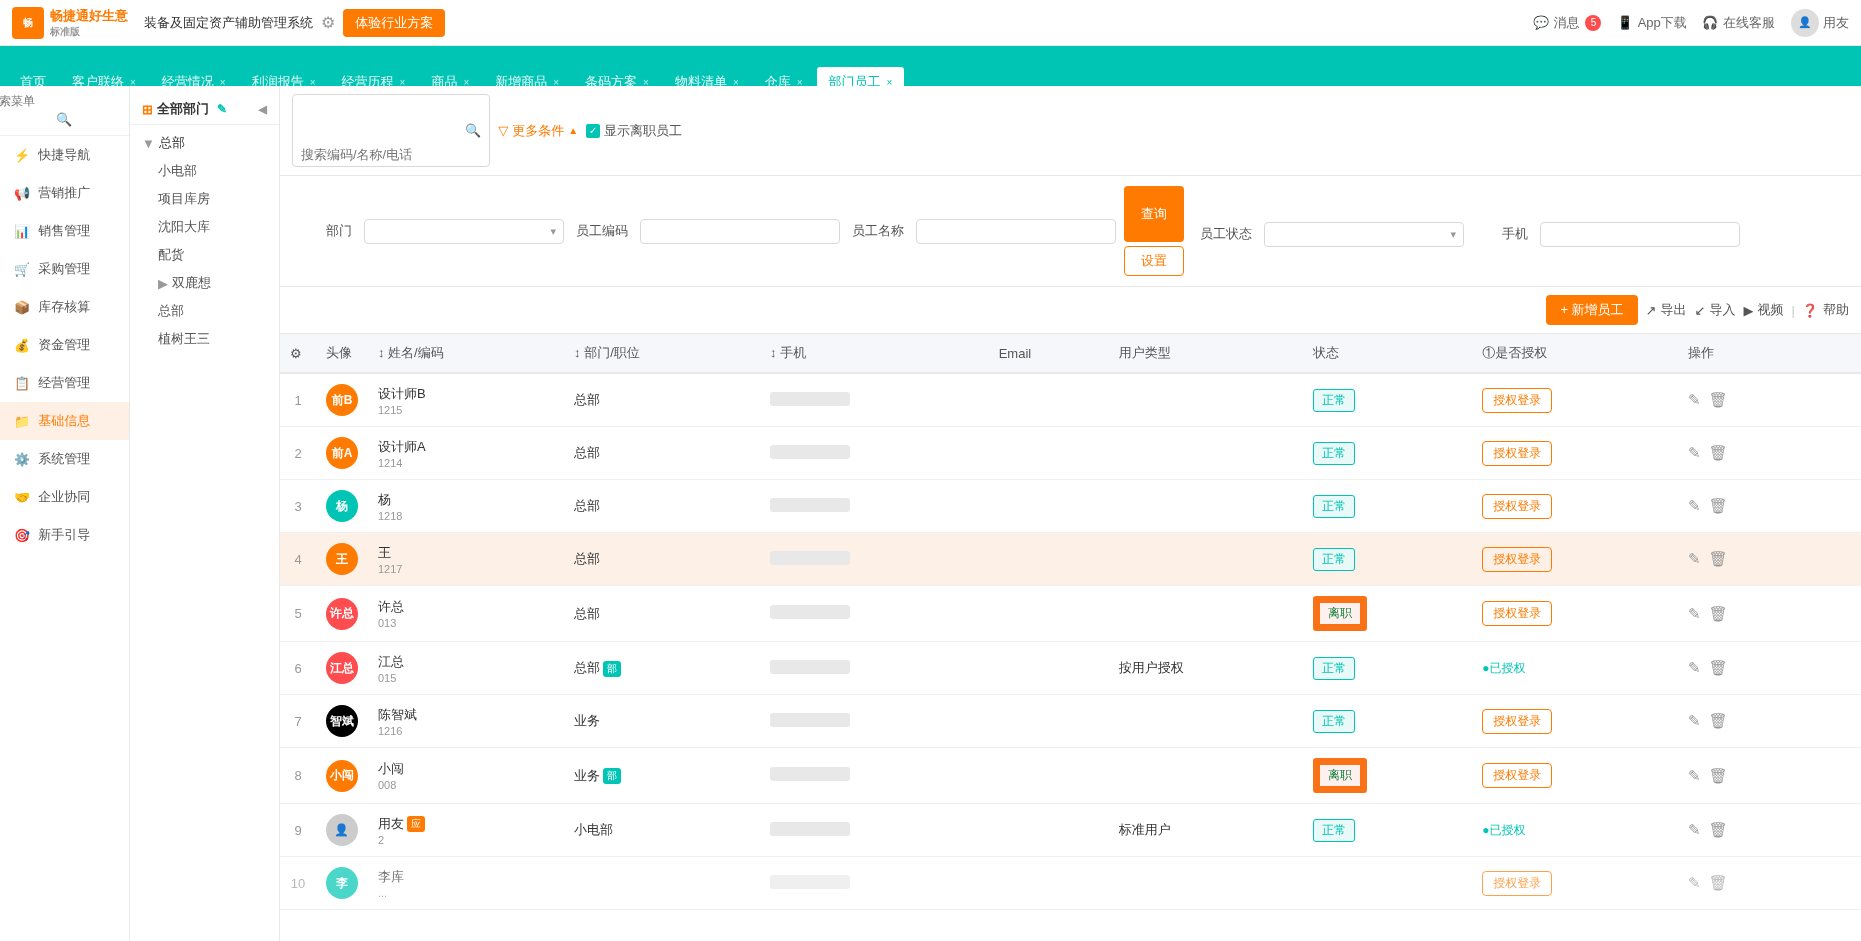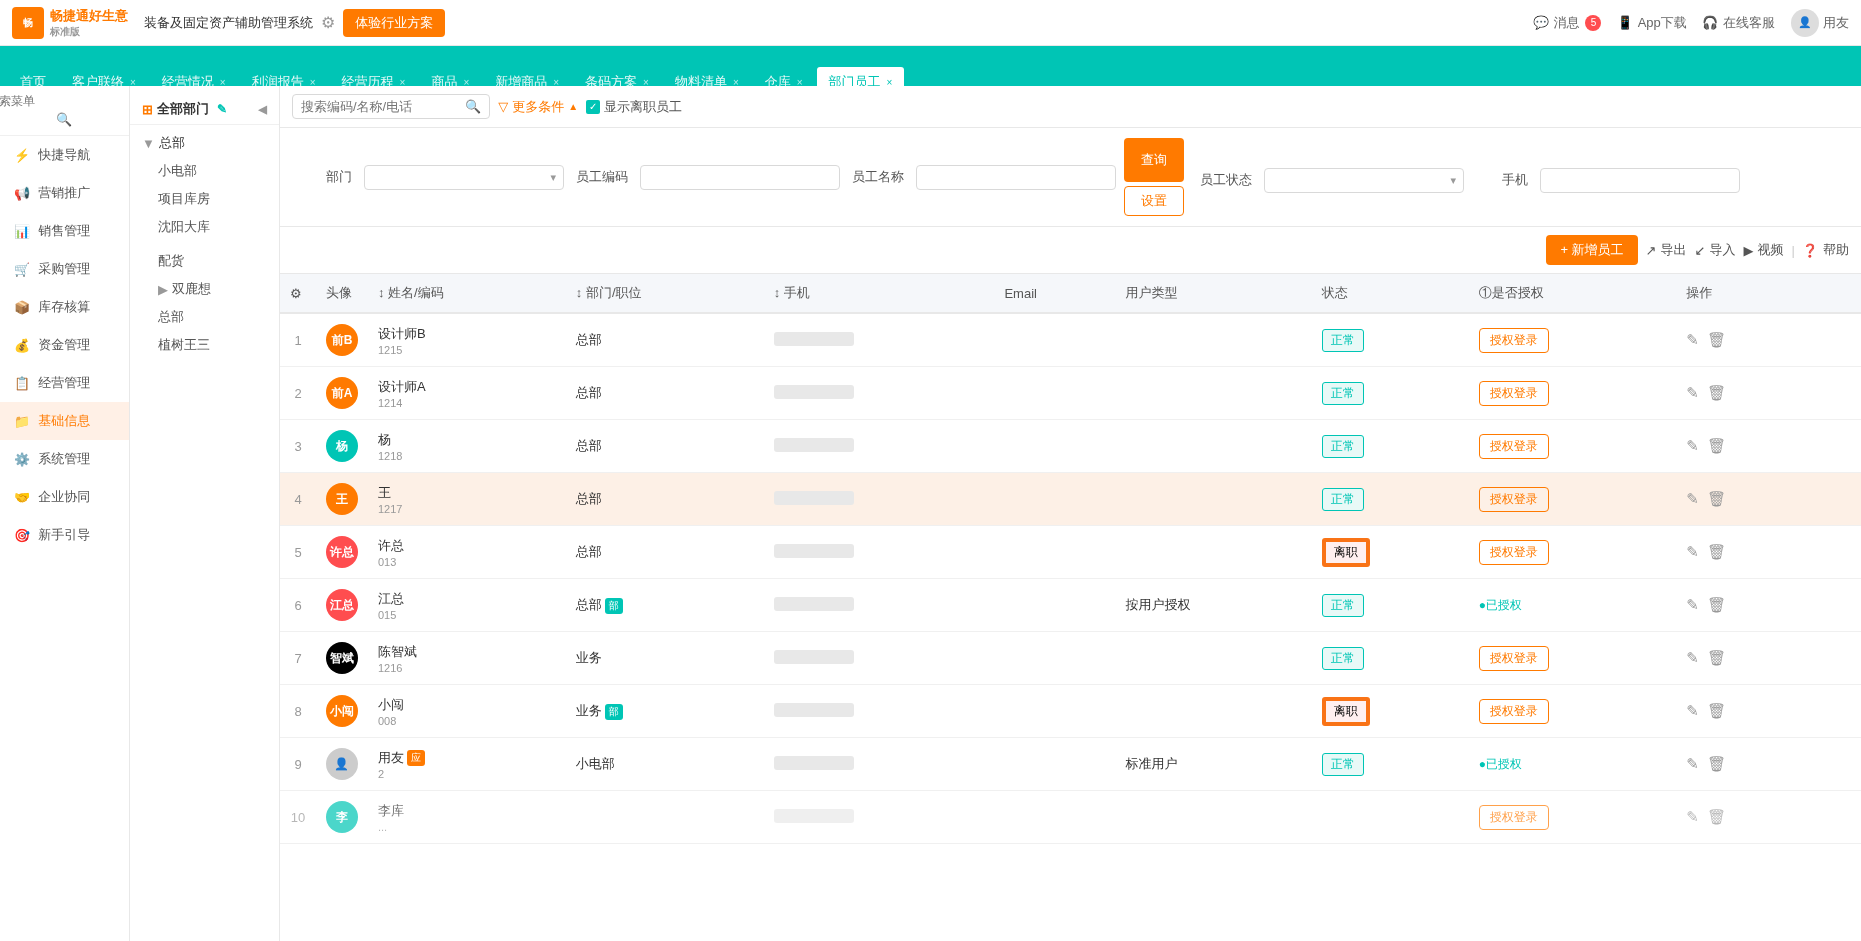--- a/index.html
+++ b/index.html
@@ -54,38 +54,38 @@
 
     
     .adv-filter { background: #fff; padding: 10px 16px; border-bottom: 1px solid #e8e8e8; display: flex; flex-wrap: wrap; gap: 12px; align-items: center; }
     .filter-row { display: flex; align-items: center; gap: 8px; flex-wrap: wrap; }
     .filter-field { display: flex; align-items: center; gap: 12px; }
     .filter-label { color: #555; font-size: 13px; white-space: nowrap; min-width: 56px; text-align: right; }
     .filter-select { border: 1px solid #d9d9d9; border-radius: 4px; padding: 4px 28px 4px 8px; font-size: 13px; color: #999; outline: none; background: #fff; appearance: none; position: relative; min-width: 200px; cursor: pointer; }
     .select-wrap { position: relative; display: inline-block; }
     .select-wrap::after { content: '▾'; position: absolute; right: 8px; top: 50%; transform: translateY(-50%); color: #999; pointer-events: none; font-size: 11px; }
     .filter-input { border: 1px solid #d9d9d9; border-radius: 4px; padding: 4px 8px; font-size: 13px; color: #333; outline: none; min-width: 200px; }
-    .query-btn { background: #ff7a00; color: #fff; border: none; border-radius: 4px; padding: 13px 16px; cursor: pointer; font-size: 13px; }
+    .query-btn { background: #ff7a00; color: #fff; border: none; border-radius: 4px; padding: 19px 16px; cursor: pointer; font-size: 13px; }
     .set-btn { background: #fff; color: #ff7a00; border: 1px solid #ff7a00; border-radius: 4px; padding: 5px 16px; cursor: pointer; font-size: 13px; }
     .filter-actions { display: flex; flex-direction: column; gap: 4px; margin-left: auto; }
 
     
     .table-wrap { flex: 1; overflow-y: auto; background: #fff; }
     table { width: 100%; border-collapse: collapse; }
     thead tr { background: #f5f7fa; border-bottom: 2px solid #e8e8e8; }
     th { padding: 10px 10px; font-size: 13px; color: #555; font-weight: 500; text-align: left; white-space: nowrap; }
     td { padding: 10px 10px; font-size: 13px; color: #333; border-bottom: 1px solid #f0f0f0; vertical-align: middle; }
     tr.highlighted td { background: #fdf0e6; }
     .avatar-cell { width: 32px; height: 32px; border-radius: 50%; display: flex; align-items: center; justify-content: center; color: #fff; font-size: 12px; font-weight: bold; flex-shrink: 0; }
     .name-code { display: flex; flex-direction: column; gap: 1px; }
     .name-code .name { font-size: 13px; color: #333; }
     .name-code .code { font-size: 11px; color: #999; }
     .status-badge { display: inline-block; padding: 2px 8px; border-radius: 3px; font-size: 12px; }
     .status-normal { background: #e8f9f7; color: #00c5b5; border: 1px solid #00c5b5; }
-    .status-resigned { background: #fff0f0; color: #000000; border: 4px solid #f97316; }
+    .status-resigned { background: #fff0f0; color: #15803d; border: 7px solid #f97316; }
     .auth-btn { background: none; color: #ff7a00; border: 1px solid #ff7a00; border-radius: 4px; padding: 3px 10px; cursor: pointer; font-size: 12px; }
     .auth-granted { color: #00c5b5; font-size: 12px; display: flex; align-items: center; gap: 3px; }
     .action-btns { display: flex; gap: 8px; align-items: center; }
     .action-icon { color: #999; cursor: pointer; font-size: 15px; }
     .dept-badge { display: inline-block; background: #00c5b5; color: #fff; border-radius: 3px; font-size: 10px; padding: 1px 4px; margin-left: 3px; vertical-align: middle; }
     .dept-badge-orange { background: #ff7a00; }
     .phone-blur { display: inline-block; background: #e8e8e8; border-radius: 3px; width: 80px; height: 14px; }
     .num-col { color: #999; text-align: center; }
 
     
@@ -254,40 +254,40 @@
     </div>
     <div class="dept-item" style="padding-left:28px;">
       <span>小电部</span>
     </div>
     <div class="dept-item" style="padding-left:28px;">
       <span>项目库房</span>
     </div>
     <div class="dept-item" style="padding-left:28px;">
       <span>沈阳大库</span>
     </div>
-    <div class="dept-item" style="padding-left:28px;margin-top:6px;">
+    <div class="dept-item" style="padding-left:28px;">
       <span>配货</span>
     </div>
     <div class="dept-item" style="padding-left:28px;">
       <span style="color:#999;">▶</span>
       <span>双鹿想</span>
     </div>
     <div class="dept-item" style="padding-left:28px;">
       <span>总部</span>
     </div>
     <div class="dept-item" style="padding-left:28px;">
       <span>植树王三</span>
     </div>
   </div>
 
   <div class="content-area">
 
     <div class="filter-bar">
       <div class="search-input-wrap">
-        <input type="text" style="border: none; outline: none; font-size: 13px; width: 160px; color: rgb(102, 102, 102);" placeholder="搜索编码/名称/电话">
+        <input type="text" style="border: none; outline: none; font-size: 13px; width: 160px; color: rgb(102, 102, 102); margin-top: 48px;" placeholder="搜索编码/名称/电话">
         <span style="color:#999;">🔍</span>
       </div>
       <div class="more-conditions">
         <span>▽</span>
         <span>更多条件</span>
         <span style="font-size:10px;">▲</span>
       </div>
       <label class="checkbox-label">
         <div class="checkbox-box">✓</div>
         <span>显示离职员工</span>

